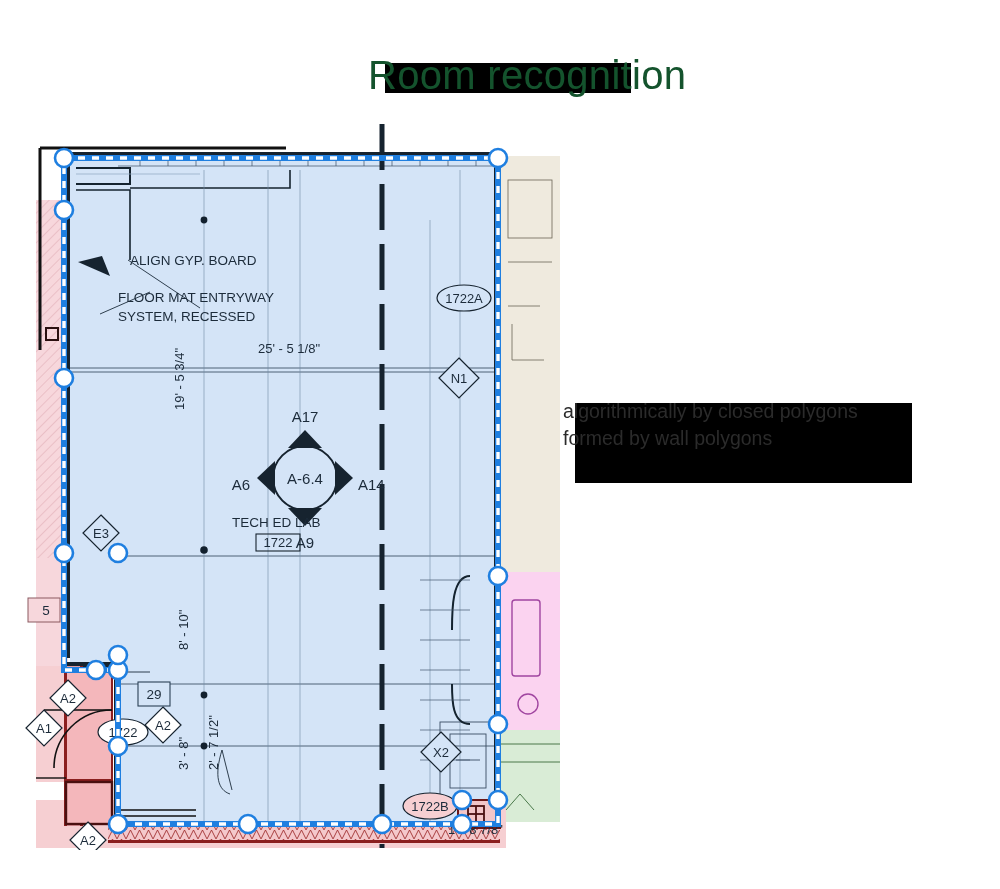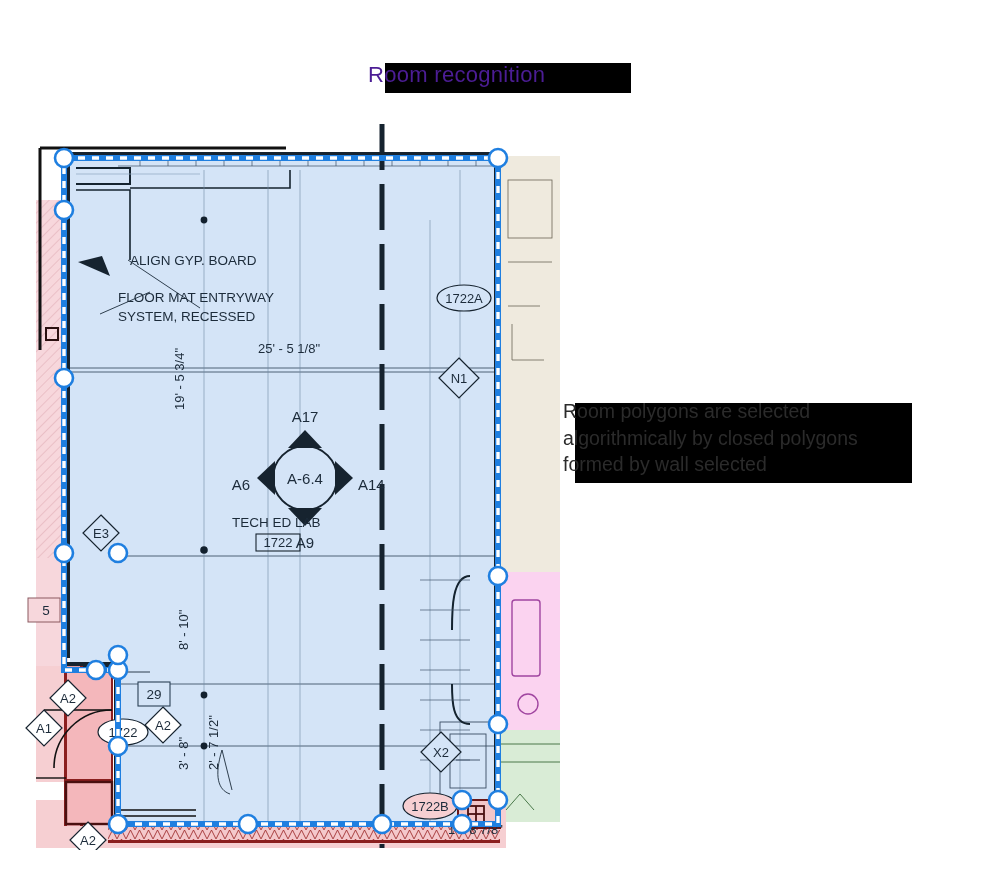--- a/index.html
+++ b/index.html
@@ -3,21 +3,21 @@
 <meta charset="utf-8">
 <style>
   html,body{margin:0;padding:0;background:#ffffff;}
   body{width:1000px;height:889px;position:relative;overflow:hidden;
        font-family:"Liberation Sans","DejaVu Sans",sans-serif;}
 
   
   #title-wrap{position:absolute;left:0;top:55px;width:1000px;height:46px;}
   #title-hl{position:absolute;left:385px;top:8px;width:246px;height:30px;background:#000;}
   #title-text{position:absolute;left:368px;top:0px;width:500px;
-       font-size:22px;font-weight:300;color:#4c1d95;letter-spacing:.3px;
+       font-size:40px;font-weight:300;color:#14532d;letter-spacing:.3px;
        line-height:40px;white-space:nowrap;}
 
   
   #note-wrap{position:absolute;left:555px;top:398px;width:380px;height:96px;}
   #note-hl{position:absolute;left:20px;top:5px;width:337px;height:80px;background:#000;}
   #note-text{position:absolute;left:8px;top:0px;width:380px;
        font-size:19.5px;font-weight:300;color:#2b2b2b;line-height:26.5px;}
   #note-text div{white-space:nowrap;}
 
   
@@ -30,23 +30,22 @@
 <body>
 
 <div id="title-wrap">
   <div id="title-hl"></div>
   <div id="title-text">Room recognition</div>
 </div>
 
 <div id="note-wrap">
   <div id="note-hl"></div>
   <div id="note-text">
-    <div>Room polygons are selected</div>
     <div>algorithmically by closed polygons</div>
-    <div>formed by wall selected</div>
+    <div>formed by wall polygons</div>
   </div>
 </div>
 
 <div id="plan">
 <svg width="560" height="740" viewBox="0 0 560 740" xmlns="http://www.w3.org/2000/svg">
 
   <defs>
     <pattern id="hatchPink" width="7" height="7" patternTransform="rotate(45)" patternUnits="userSpaceOnUse">
       <rect width="7" height="7" fill="#f7d7dc"></rect>
       <line x1="0" y1="0" x2="0" y2="7" stroke="#d79aa4" stroke-width="0.8"></line>

